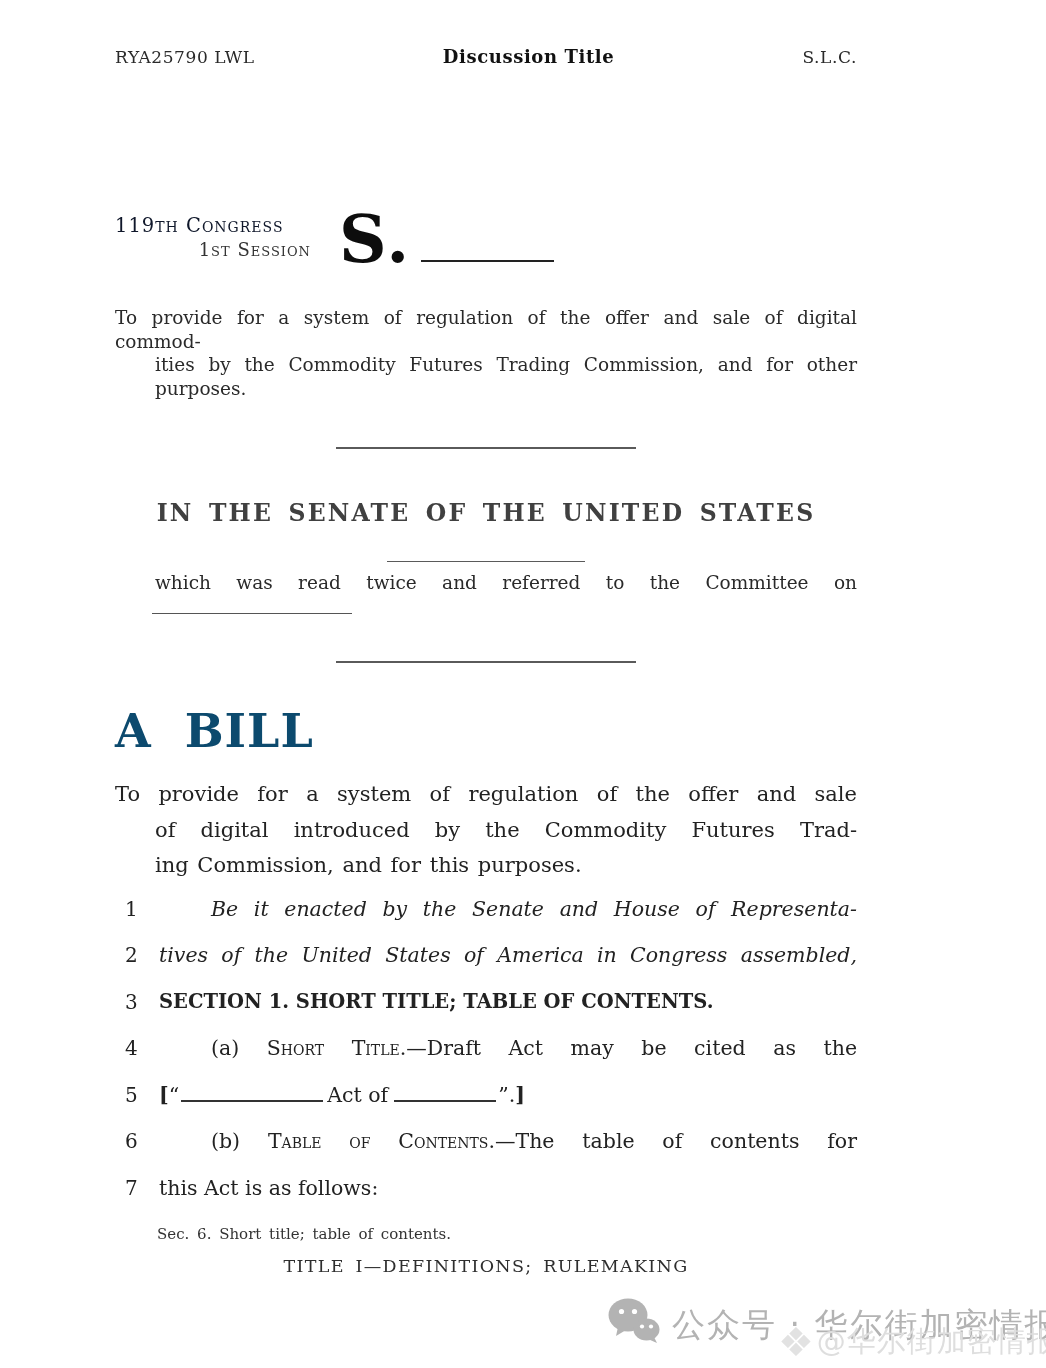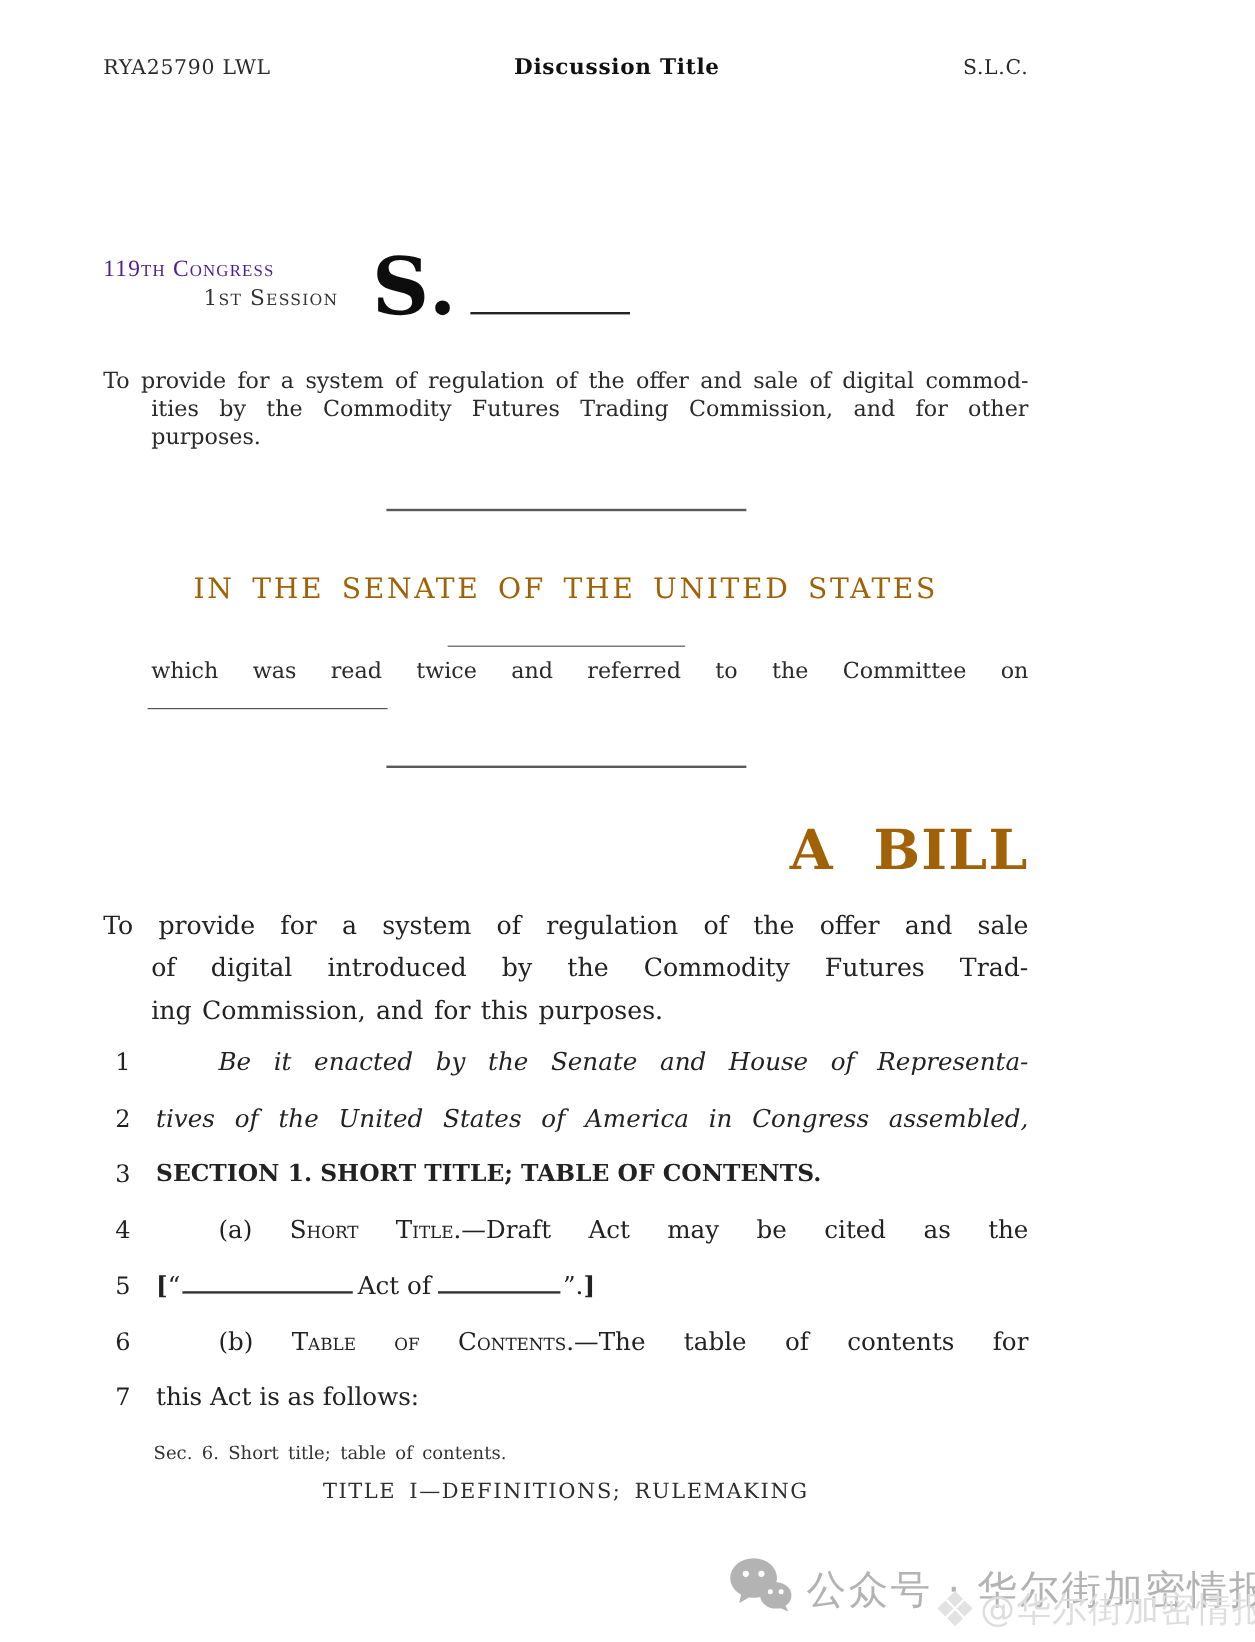--- a/index.html
+++ b/index.html
@@ -3,54 +3,54 @@
 <meta charset="utf-8">
 <style>
   html,body { margin:0; padding:0; background:#ffffff; }
   .page {
     position:relative;
     width:1046px; height:1368px;
     background:#ffffff;
     color:#1c1c1c;
     font-family:"DejaVu Serif","Liberation Serif",serif;
     box-sizing:border-box;
-    padding:46px 189px 0 86px;
+    padding:46px 189px 0 115px;
     overflow:hidden;
   }
   .sc { font-variant:small-caps; }
   .j  { text-align:justify; text-align-last:justify; }
   .ind { margin-left:40px; }
 
   
   .doc-header { display:flex; justify-content:space-between; align-items:baseline; font-size:17px; letter-spacing:0.6px; color:#2a2a2a; }
   .hdr-center { font-weight:bold; font-size:18px; color:#111; }
 
   
   .congress-row { display:flex; margin-top:147px; }
   .congress-left { width:196px; }
-  .congress-line { font-size:19.5px; letter-spacing:1px; color:#4c1d95;font-family:Liberation Serif, serif; }
+  .congress-line { font-size:19.5px; letter-spacing:1px; color:#0f172a; }
   .session-line  { font-size:18px; letter-spacing:1px; text-align:right; color:#333; margin-top:2px; }
   .bill-number { margin-left:28px; margin-top:-14px; white-space:nowrap; }
   .big-s { font-size:66px; font-weight:bold; color:#0d0d0d; letter-spacing:2px; }
   .s-blank { display:inline-block; width:133px; height:4px; border-bottom:2.5px solid #222; margin-left:10px; }
 
   
   .preamble { margin-top:28px; font-size:18.5px; line-height:23.5px; color:#2a2a2a; }
   .pline { word-spacing:2px; }
 
   .rule { border-top:2px solid #5a5a5a; }
   .rule-lg { width:300px; margin:47px auto 0 auto; }
   .rule-sm { width:198px; margin:34px auto 0 auto; border-top-width:1.5px; }
 
-  .senate-heading { margin-top:50px; text-align:center; font-size:23.5px; letter-spacing:2.2px; word-spacing:5px; color:#a16207; }
+  .senate-heading { margin-top:50px; text-align:center; font-size:23.5px; letter-spacing:2.2px; word-spacing:5px; color:#404040;font-weight:bold; }
 
   .sponsor { margin-top:9px; font-size:18.5px; line-height:24px; color:#2a2a2a; }
   .committee-blank { width:200px; margin:16px 0 0 37px; border-bottom:1.5px solid #555; height:2px; }
 
-  .bill-heading { margin-top:41px; text-align:right; font-size:46px; font-weight:bold; letter-spacing:1px; word-spacing:16px; color:#a16207; }
+  .bill-heading { margin-top:41px; text-align:left; font-size:46px; font-weight:bold; letter-spacing:1px; word-spacing:16px; color:#0c4a6e; }
 
   .bill-preamble { margin-top:19px; font-size:21px; line-height:35.5px; color:#222; }
 
   
   .body-lines { margin-top:13px; }
   .bline { display:flex; height:46.5px; font-size:20.5px; color:#222; }
   .bnum  { flex:none; width:26px; padding-left:10px; font-size:20px; }
   .btext { flex:1; margin-left:8px; }
   .it { font-style:italic; }
   .ind1 { text-indent:52px; }

